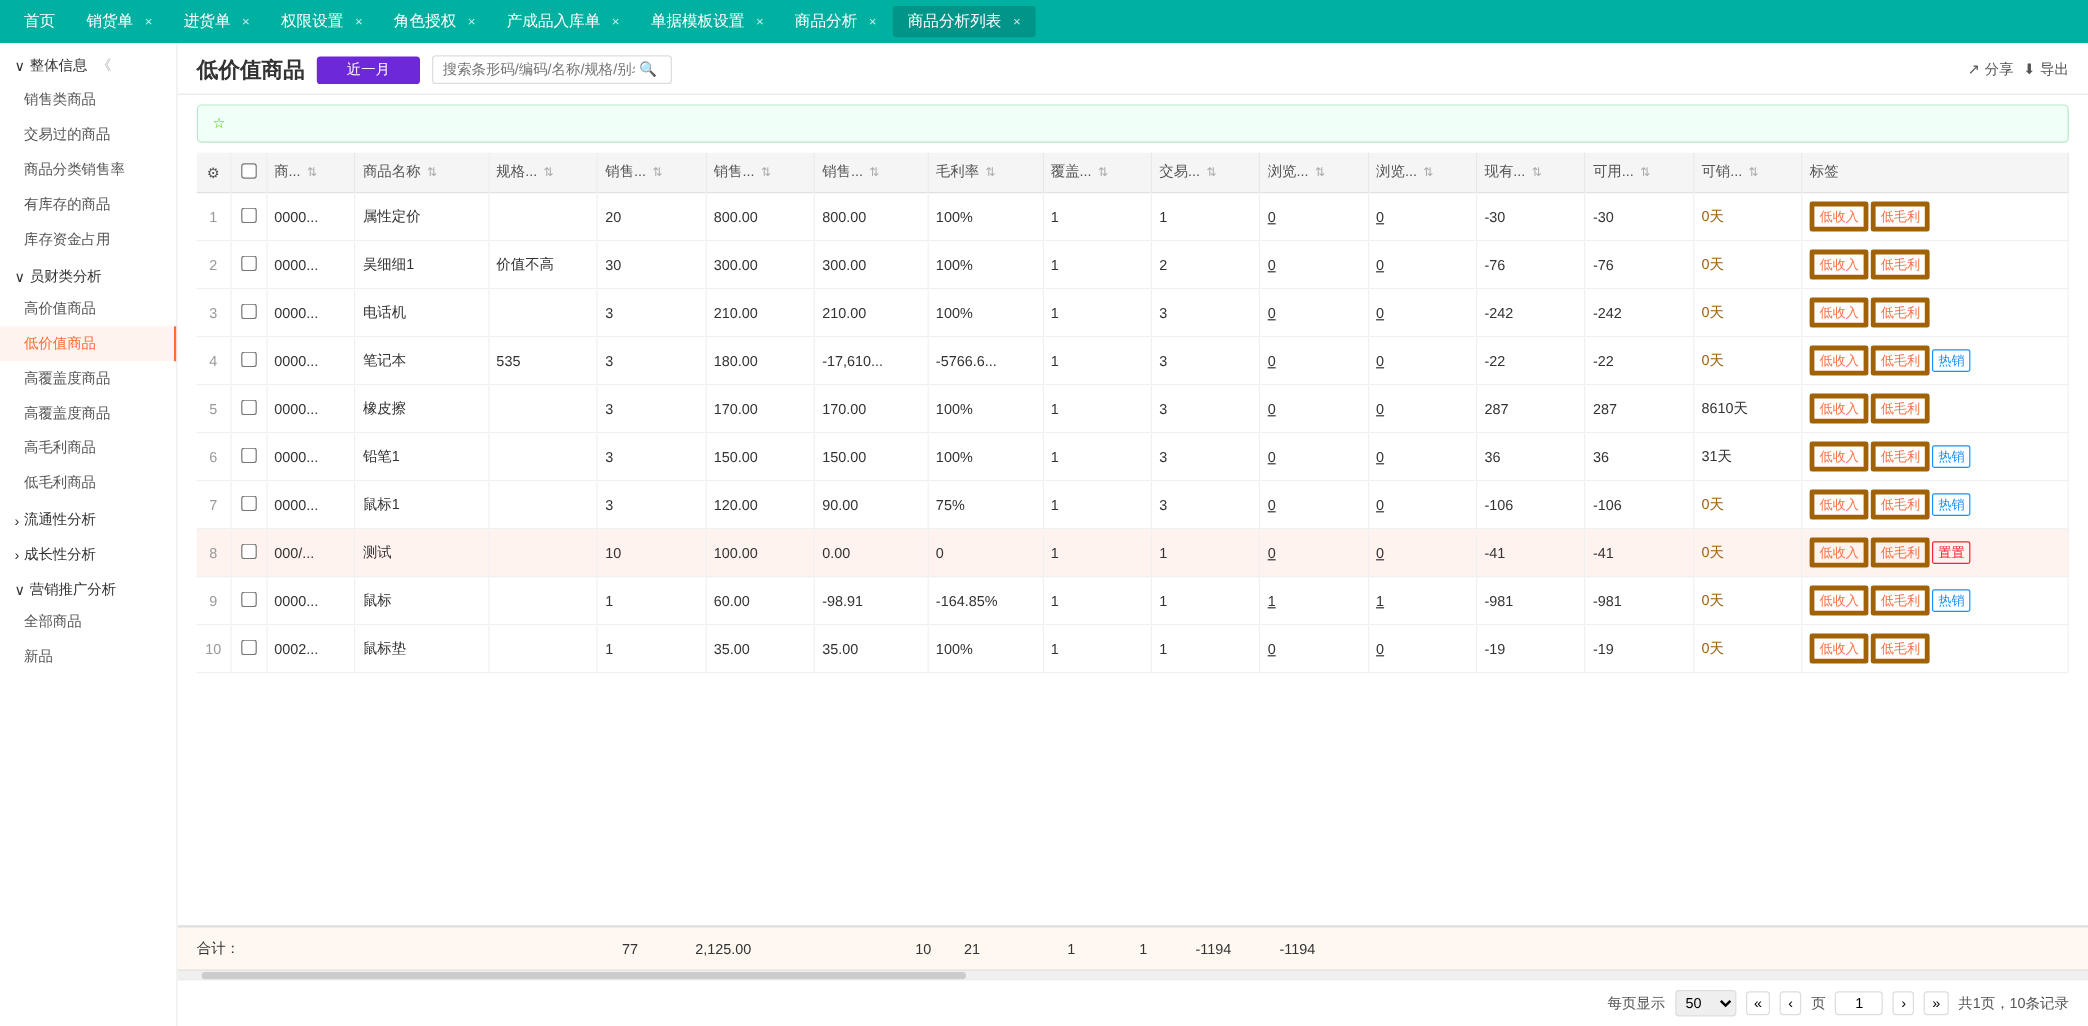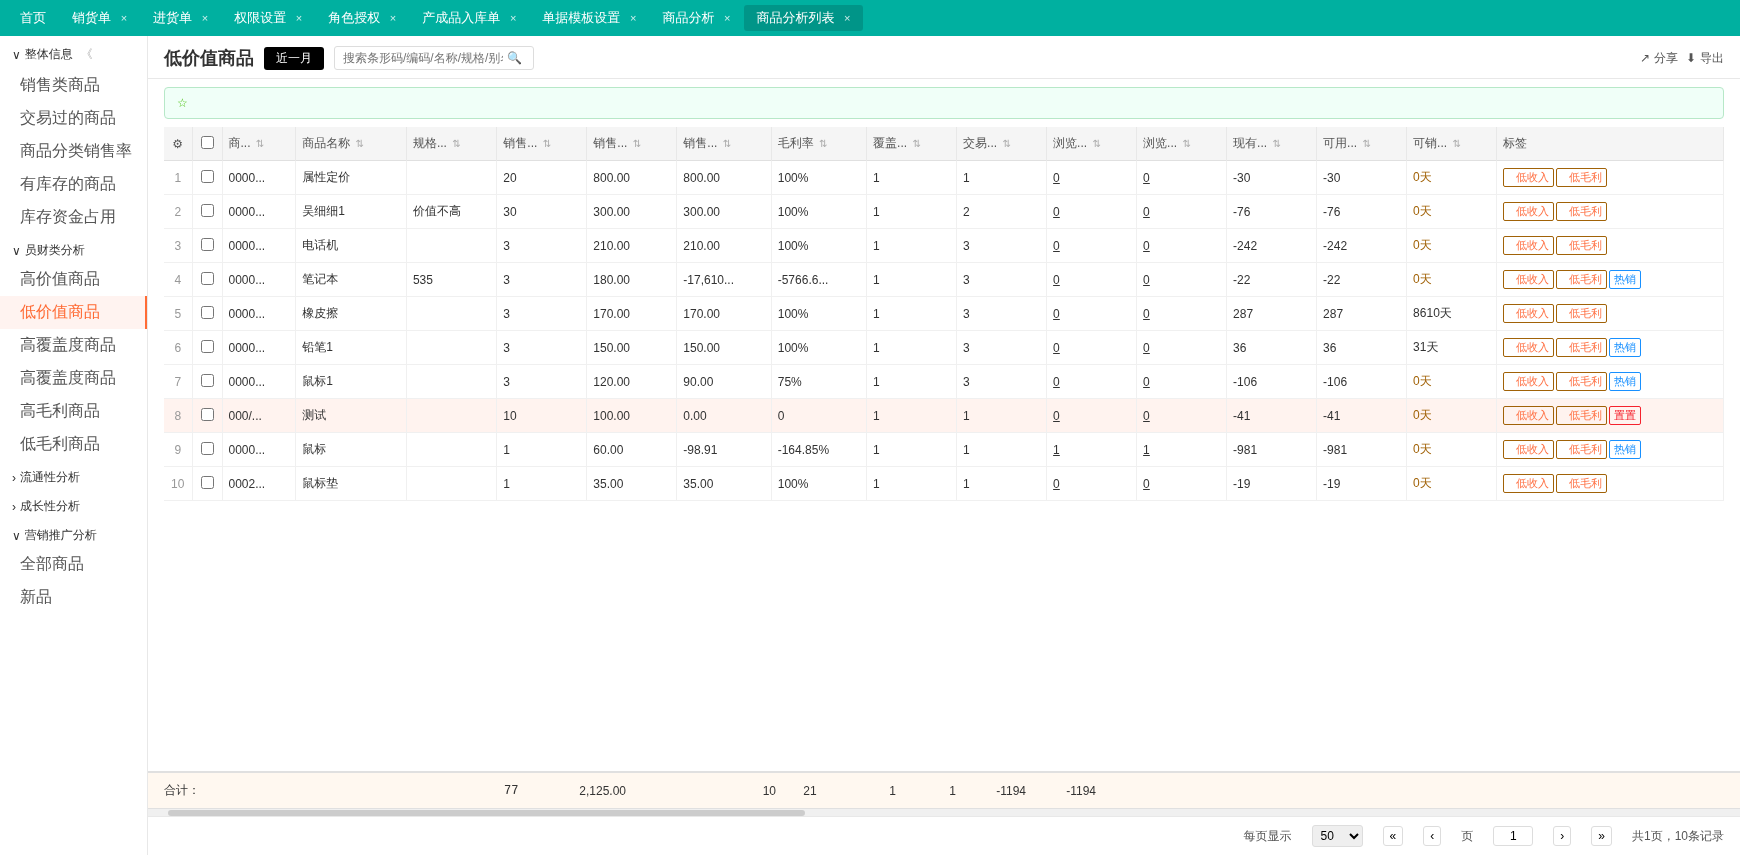--- a/index.html
+++ b/index.html
@@ -45,21 +45,21 @@
       font-size: 12px;
       display: flex;
       align-items: center;
       gap: 4px;
       cursor: pointer;
     }
     .sidebar-item {
       padding: 6px 12px 6px 20px;
       color: #555;
       cursor: pointer;
-      font-size: 16px;
+      font-size: 12px;
     }
     .sidebar-item.active { background: #fff3f0; color: #ff6b35; border-right: 2px solid #ff6b35; }
     
     
     .content-area {
       flex: 1;
       display: flex;
       flex-direction: column;
       overflow: hidden;
       background: #fff;
@@ -72,25 +72,25 @@
       align-items: center;
       gap: 10px;
       border-bottom: 1px solid #e8e8e8;
     }
     .page-title {
       font-size: 18px;
       font-weight: bold;
       color: #333;
     }
     .filter-btn {
-      background: #000000;
+      background: #6d28d9;
       color: #fff;
       border: none;
       border-radius: 3px;
-      padding: 3px 12px;
+      padding: 3px 25px;
       font-size: 12px;
       cursor: pointer;
     }
     .search-box {
       border: 1px solid #ddd;
       border-radius: 3px;
       padding: 4px 8px;
       font-size: 12px;
       width: 200px;
       color: #999;
@@ -176,35 +176,35 @@
       white-space: nowrap;
       border-right: 1px solid #f0f0f0;
     }
     .tag {
       display: inline-block;
       padding: 1px 4px;
       border-radius: 2px;
       font-size: 11px;
       margin-right: 2px;
     }
-    .tag-orange { color: #ff7043; border: 1px solid #a16207; padding-left: 12px; }
+    .tag-orange { color: #ff7043; border: 4px solid #a16207; }
     .tag-blue { color: #1890ff; border: 1px solid #1890ff; text-align: right; }
     .tag-red { color: #f5222d; border: 1px solid #f5222d; }
     .underline { text-decoration: underline; cursor: pointer; }
     .days-orange { color: #a16207; }
     .checkbox-cell { width: 30px; text-align: center; }
     
     
     .pagination-bar {
       border-top: 1px solid #e8e8e8;
       padding: 8px 16px;
       display: flex;
       justify-content: flex-end;
       align-items: center;
-      gap: 20px;
+      gap: 8px;
       font-size: 12px;
       color: #555;
     }
     .page-size-select {
       border: 1px solid #ddd;
       border-radius: 3px;
       padding: 2px 4px;
       font-size: 12px;
     }
     .page-nav-btn {
@@ -543,21 +543,21 @@
       <td>-19</td>
       <td><span class="days-orange">0天</span></td>
       <td><span class="tag tag-orange">低收入</span><span class="tag tag-orange">低毛利</span></td>
     </tr>
           </tbody>
       </table>
     </div>
 
     <div class="footer-row">
       <span style="font-weight:normal;min-width:340px;">合计：</span>
-      <span style="min-width:50px;text-align:left;padding-right:8px;font-family:Liberation Mono, monospace;">77</span>
+      <span style="min-width:50px;text-align:center;padding-right:8px;">77</span>
       <span style="min-width:80px;text-align:right;padding-right:8px;">2,125.00</span>
       <span style="min-width:90px;"></span>
       <span style="min-width:60px;text-align:right;padding-right:8px;">10</span>
       <span style="min-width:60px;text-align:center;padding-right:8px;">21</span>
       <span style="min-width:60px;text-align:right;padding-right:8px;">1</span>
       <span style="min-width:60px;text-align:right;padding-right:8px;">1</span>
       <span style="min-width:70px;text-align:right;padding-right:8px;">-1194</span>
       <span style="min-width:70px;text-align:right;padding-right:8px;">-1194</span>
     </div>
 

